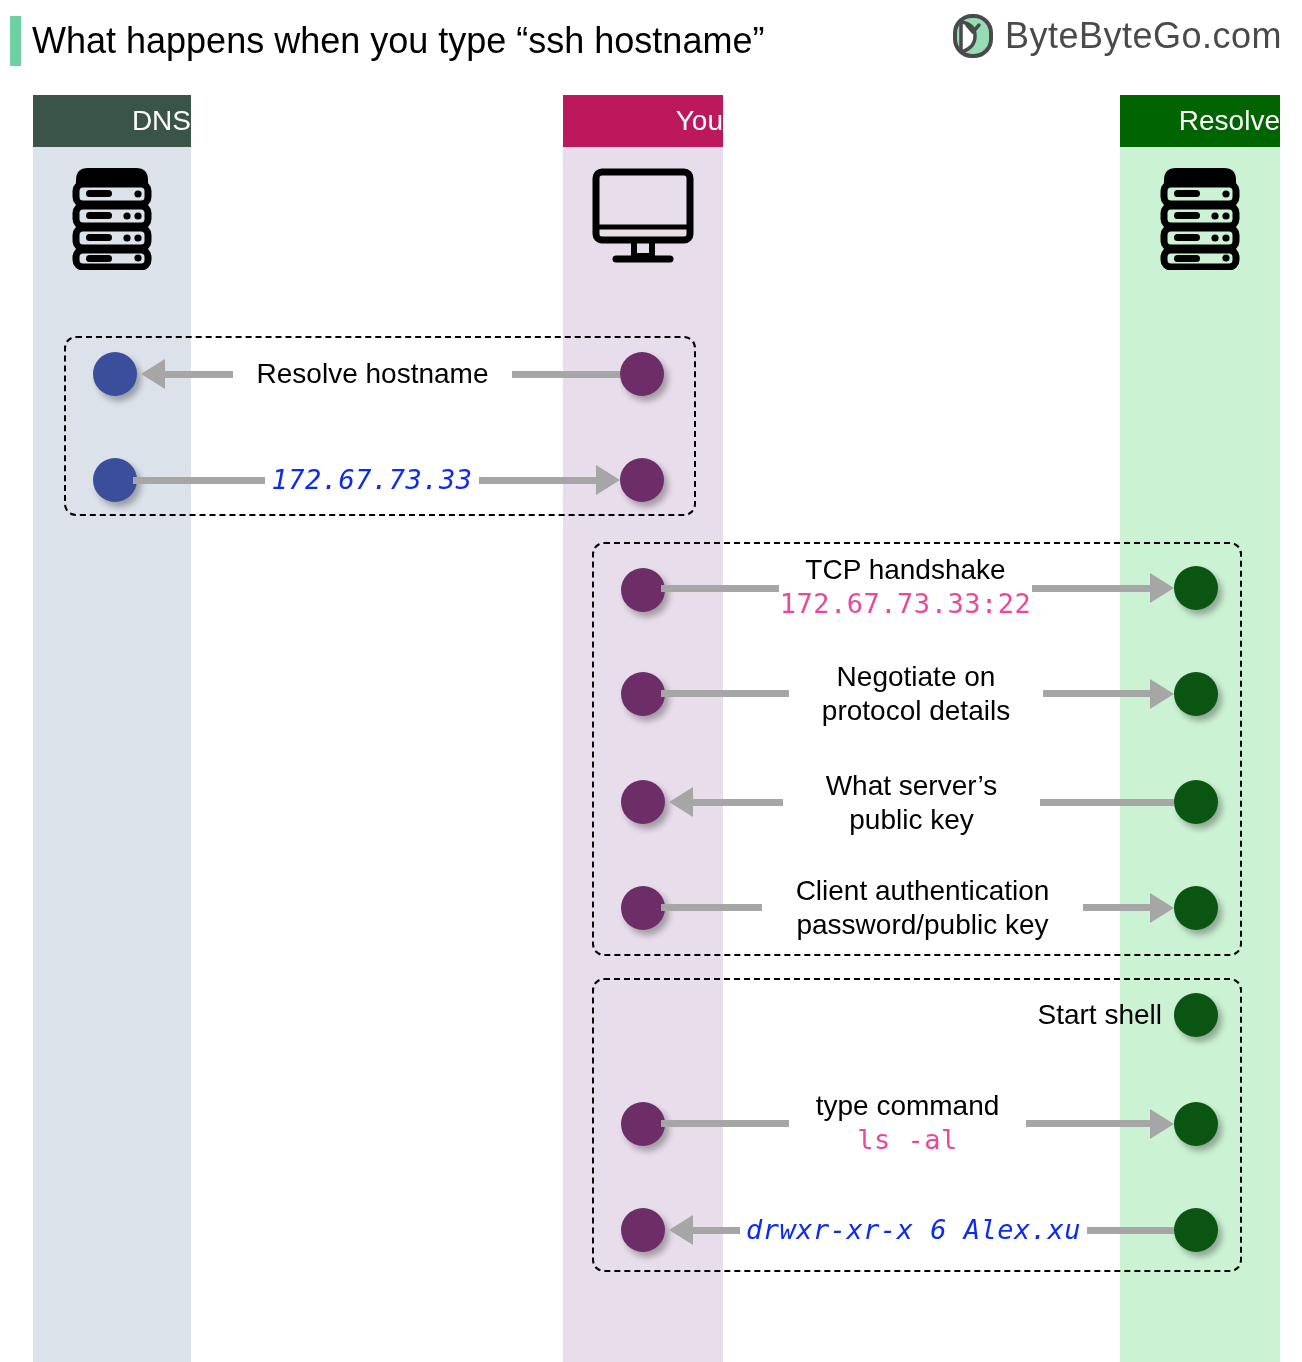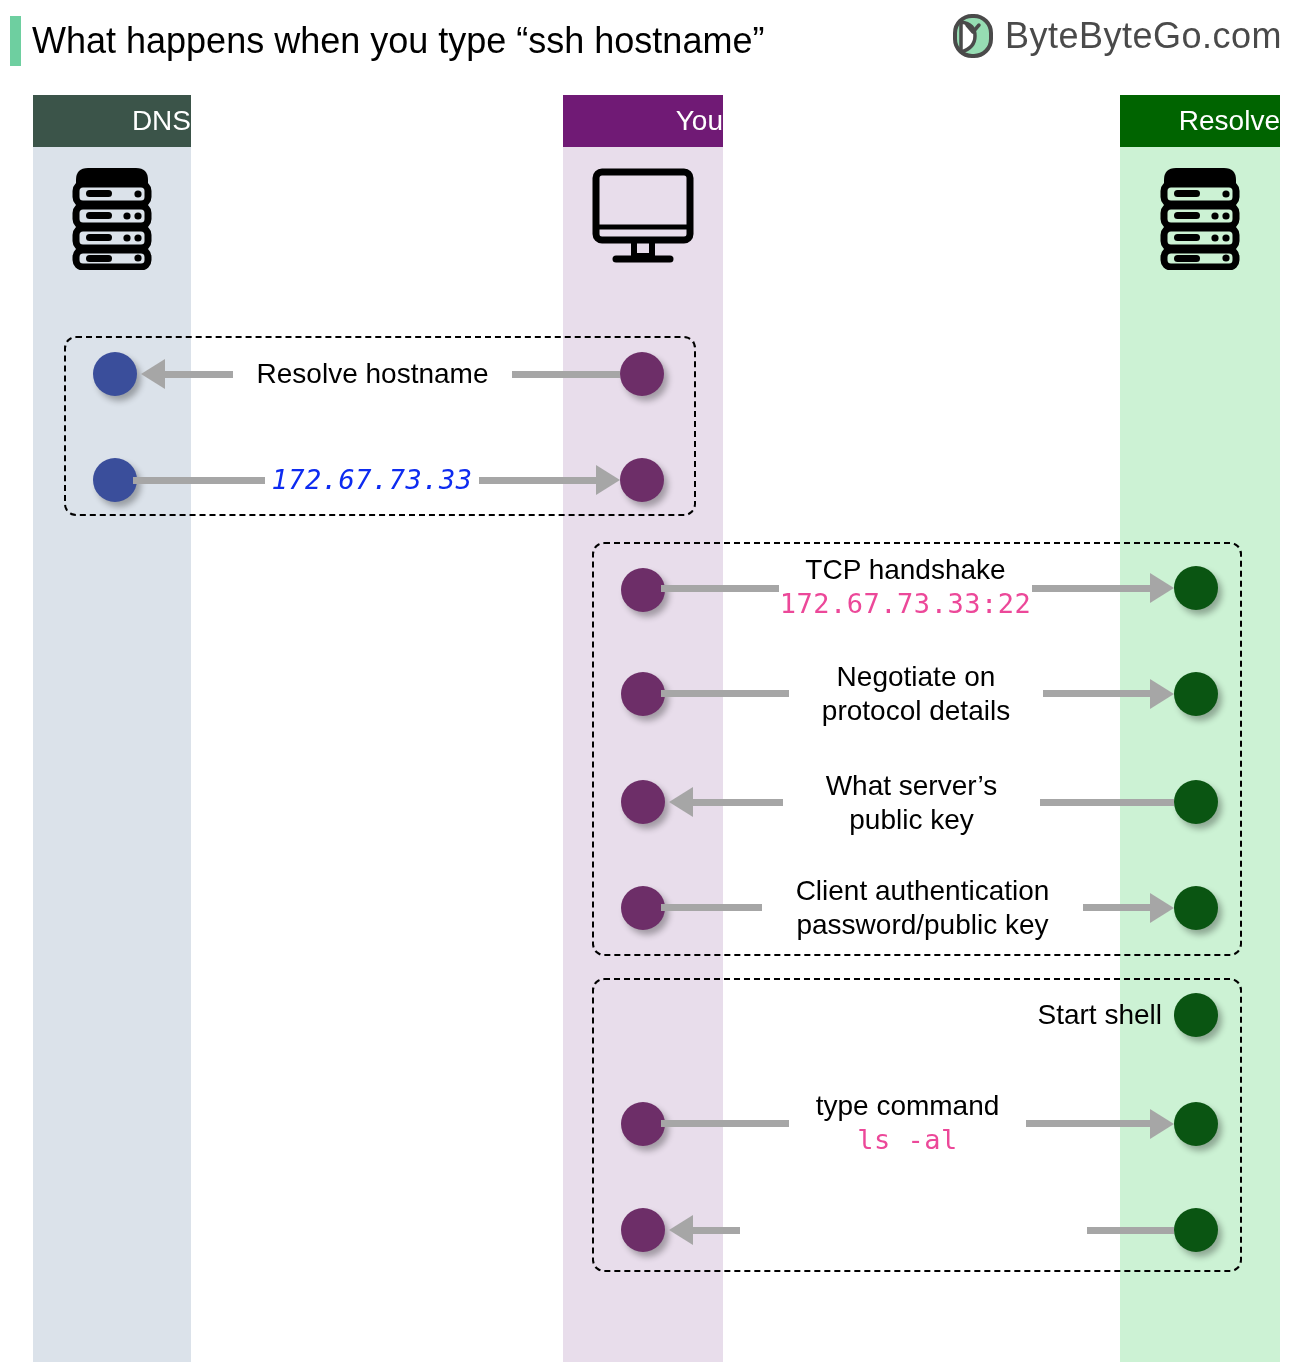--- a/index.html
+++ b/index.html
@@ -42,21 +42,21 @@
   .lane.dns    { left: 33px;   width: 158px; background: #dbe2ea; }
   .lane.you    { left: 563px;  width: 160px; background: #e8ddeb; }
   .lane.server { left: 1120px; width: 160px; background: #ccf2d4; }
 
   .lane-header {
     position: absolute; top: 95px; height: 52px;
     color: #ffffff; font-size: 28px;
     display: flex; align-items: center; justify-content: flex-end;
   }
   .lane-header.dns    { left: 33px;   width: 158px; background: #3b5449; }
-  .lane-header.you    { left: 563px;  width: 160px; background: #701a75; }
+  .lane-header.you    { left: 563px;  width: 160px; background: #be185d; }
   .lane-header.server { left: 1120px; width: 160px; background: #006400; }
 
   .lane-icon { position: absolute; top: 160px; }
   .lane-icon.dns    { left: 52px;  }
   .lane-icon.you    { left: 578px; }
   .lane-icon.server { left: 1140px;}
 
   
   .group-box {
     position: absolute;
@@ -274,14 +274,15 @@
   <div class="msg" style="left:789px; top:1089px; width:237px;">
     <span>type command</span>
     <span class="mono">ls -al</span>
   </div>
 
   <div class="node you" style="left:621px;  top:1208px;"></div>
   <div class="node server" style="left:1174px; top:1208px;"></div>
   <div class="arrow-head left" style="left:669px; top:1215px;"></div>
   <div class="wire" style="left:693px;  top:1227px; width:47px;"></div>
   <div class="wire" style="left:1087px; top:1227px; width:87px;"></div>
+  <div class="msg mono-only" style="left:740px; top:1213px; width:347px;">drwxr-xr-x  6 Alex.xu</div>
 
 </div>
 
 </body></html>

